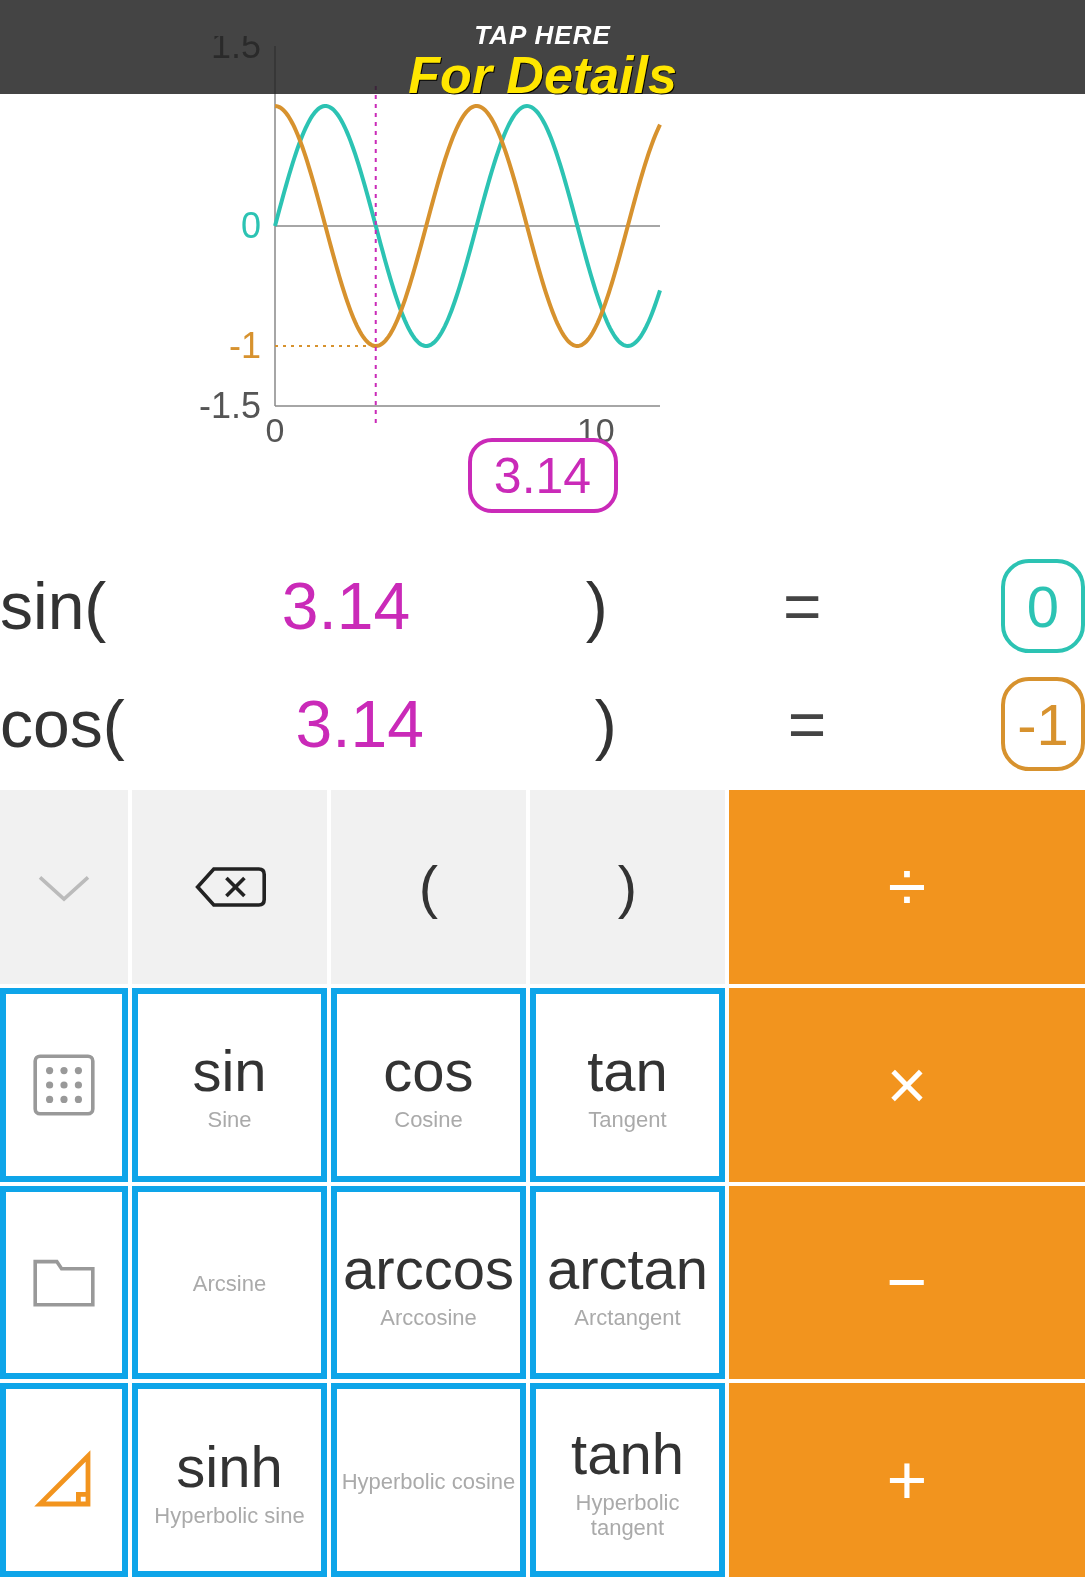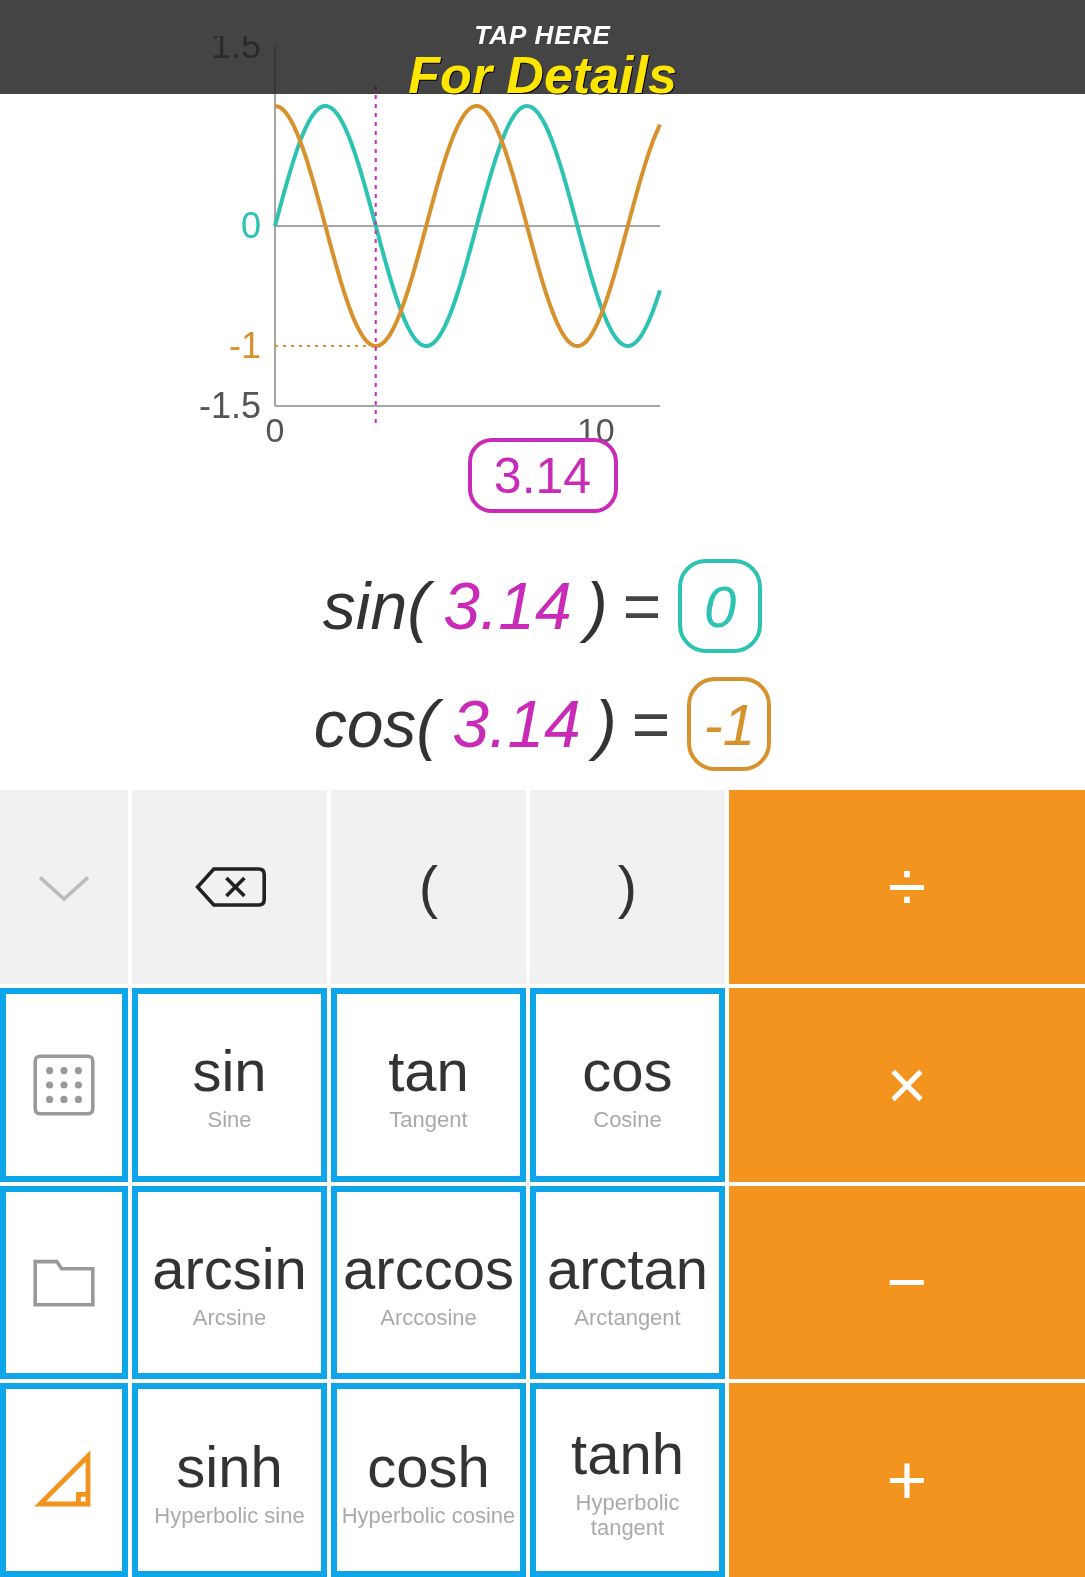--- a/index.html
+++ b/index.html
@@ -33,21 +33,21 @@
   .xbox {
     position:absolute; left:50%; transform:translateX(-50%);
     top:438px; width:150px; height:75px; border:4px solid #ca2ab8;
     border-radius: 24px; display:flex; align-items:center; justify-content:center;
     color:#ca2ab8; font-size:50px; font-weight:300;
     z-index:30;
   }
 
   
   .expressions { position:absolute; left:0; right:0; top:535px; }
-  .expr { display:flex; align-items:center; justify-content:center; font-size:66px; font-weight:200; color:#444; margin-top:24px;font-style:italic; }
+  .expr { display:flex; align-items:center; justify-content:space-between; font-size:66px; font-weight:200; color:#444; margin-top:24px; }
   .expr .fn   { color:#333; }
   .expr .arg  { color:#ca2ab8; margin:0 14px; }
   .expr .eq   { margin:0 10px 0 14px; color:#444; }
   .pill {
     display:inline-flex; align-items:center; justify-content:center;
     min-width:84px; height:94px; border:4px solid; border-radius:28px; padding:0 12px;
     font-size:58px; font-weight:300; margin-left:8px;
   }
   .pill-teal   { border-color:#2cc3b3; color:#2cc3b3; }
   .pill-orange { border-color:#d7922e; color:#d7922e; }
@@ -152,36 +152,35 @@
       <circle cx="18" cy="42" r="3"></circle>
         <circle cx="30" cy="42" r="3"></circle>
         <circle cx="42" cy="42" r="3"></circle>
     </svg>
   </div>
   <div class="key key-white">
     <span>sin</span>
     <span class="sub">Sine</span>
   </div>
   <div class="key key-white">
+    <span>cos</span>
+    <span class="sub">Cosine</span>
+  </div>
+  <div class="key key-white">
     <span>tan</span>
     <span class="sub">Tangent</span>
-  </div>
-  <div class="key key-white">
-    <span>cos</span>
-    <span class="sub">Cosine</span>
   </div>
   <div class="key key-orange">×</div>
 
   <div class="key key-white icon-small">
     <svg viewBox="0 0 60 50" class="folder-icon">
       <path d="M6 14 L6 44 L54 44 L54 14 L28 14 L24 8 L6 8 Z"></path>
     </svg>
   </div>
   <div class="key key-white">
-    <span>arcsin</span>
     <span class="sub">Arcsine</span>
   </div>
   <div class="key key-white">
     <span>arccos</span>
     <span class="sub">Arccosine</span>
   </div>
   <div class="key key-white">
     <span>arctan</span>
     <span class="sub">Arctangent</span>
   </div>
@@ -191,21 +190,20 @@
     <svg viewBox="0 0 60 60" class="triangle-icon">
       <path d="M10 50 L50 50 L50 10 Z"></path>
         <path d="M42 50 L42 42 L50 42"></path>
     </svg>
   </div>
   <div class="key key-white">
     <span>sinh</span>
     <span class="sub">Hyperbolic sine</span>
   </div>
   <div class="key key-white">
-    <span>cosh</span>
     <span class="sub">Hyperbolic cosine</span>
   </div>
   <div class="key key-white">
     <span>tanh</span>
     <span class="sub">Hyperbolic tangent</span>
   </div>
   <div class="key key-orange">+</div>
 </div>
 
 </body></html>

